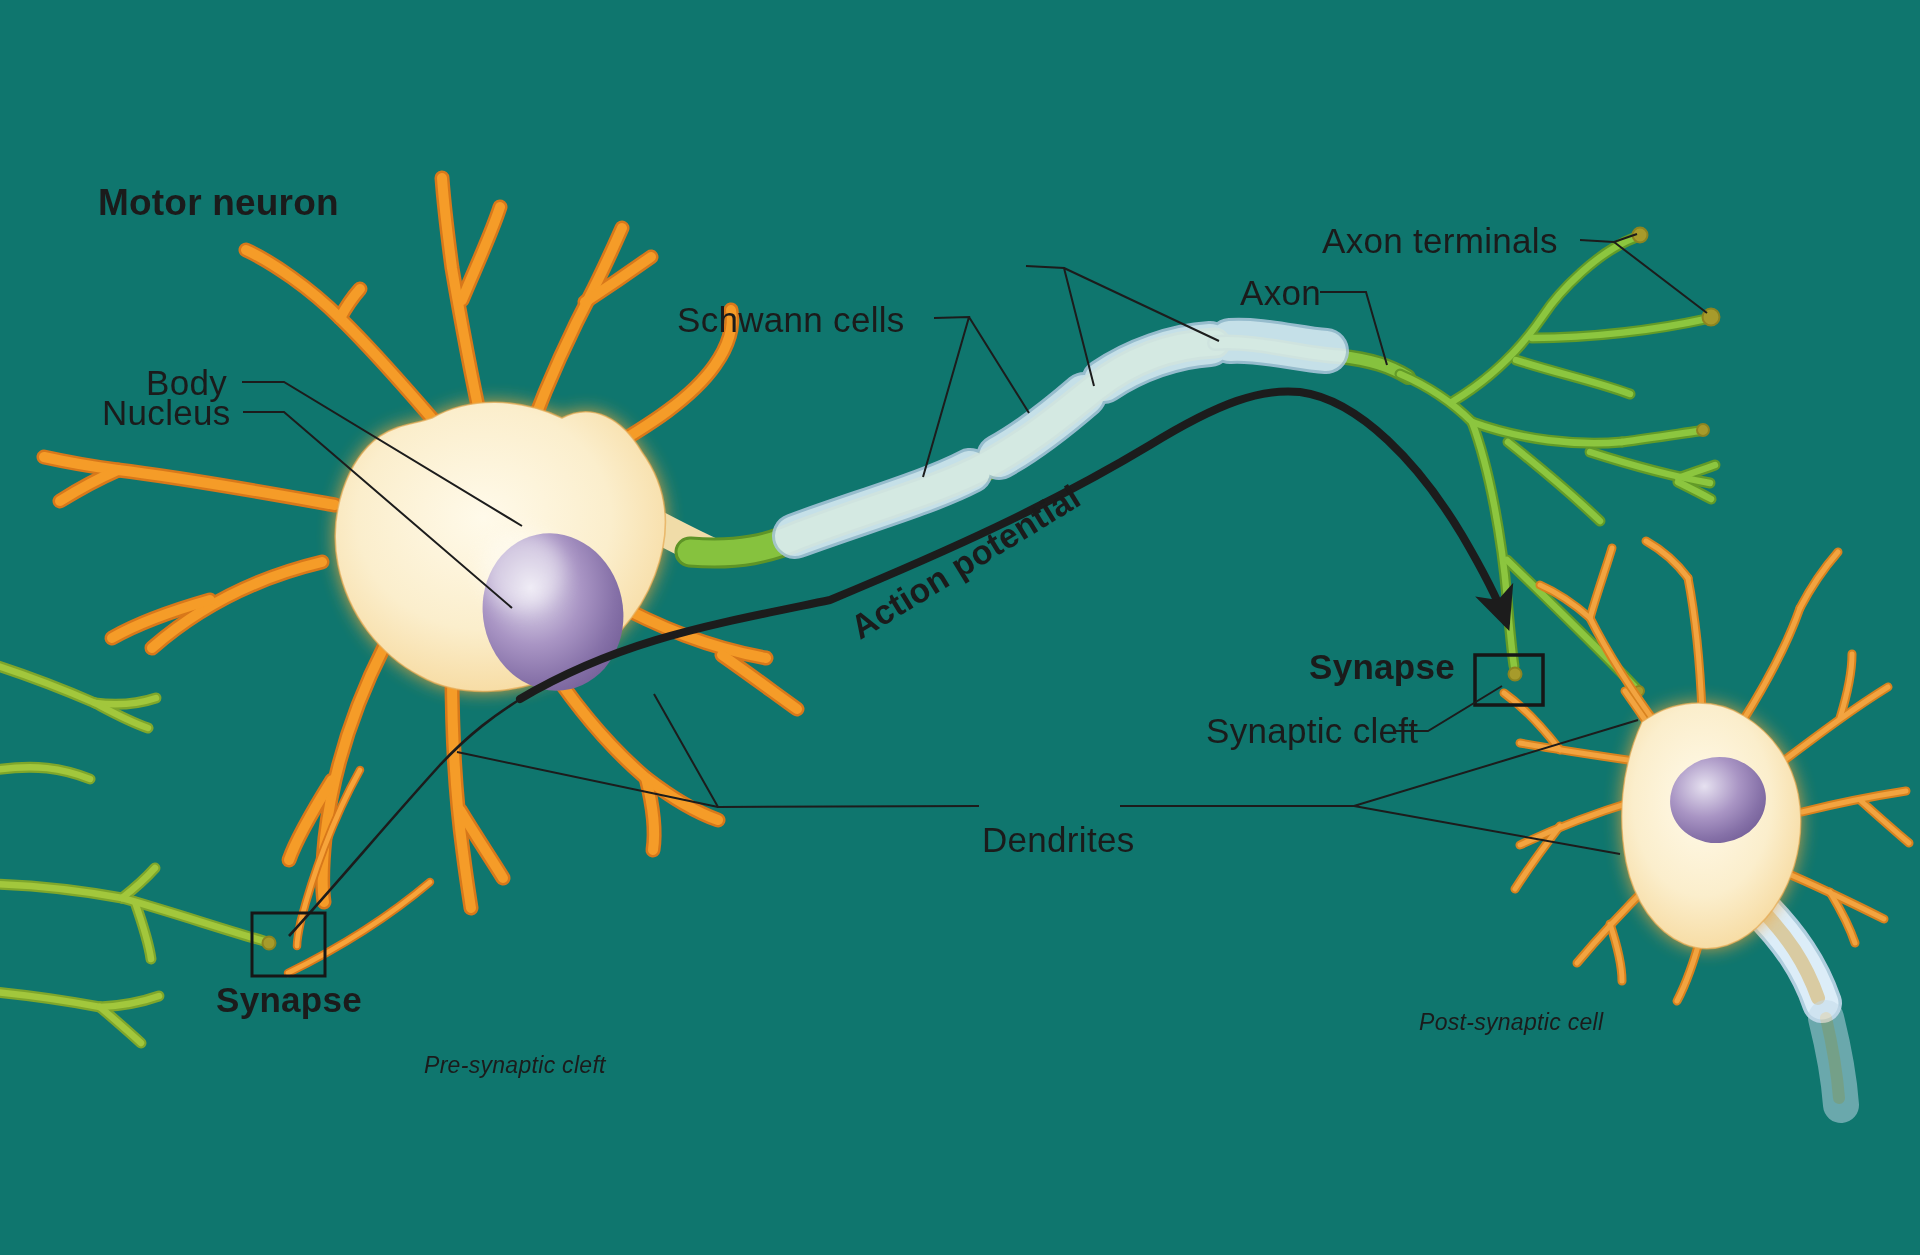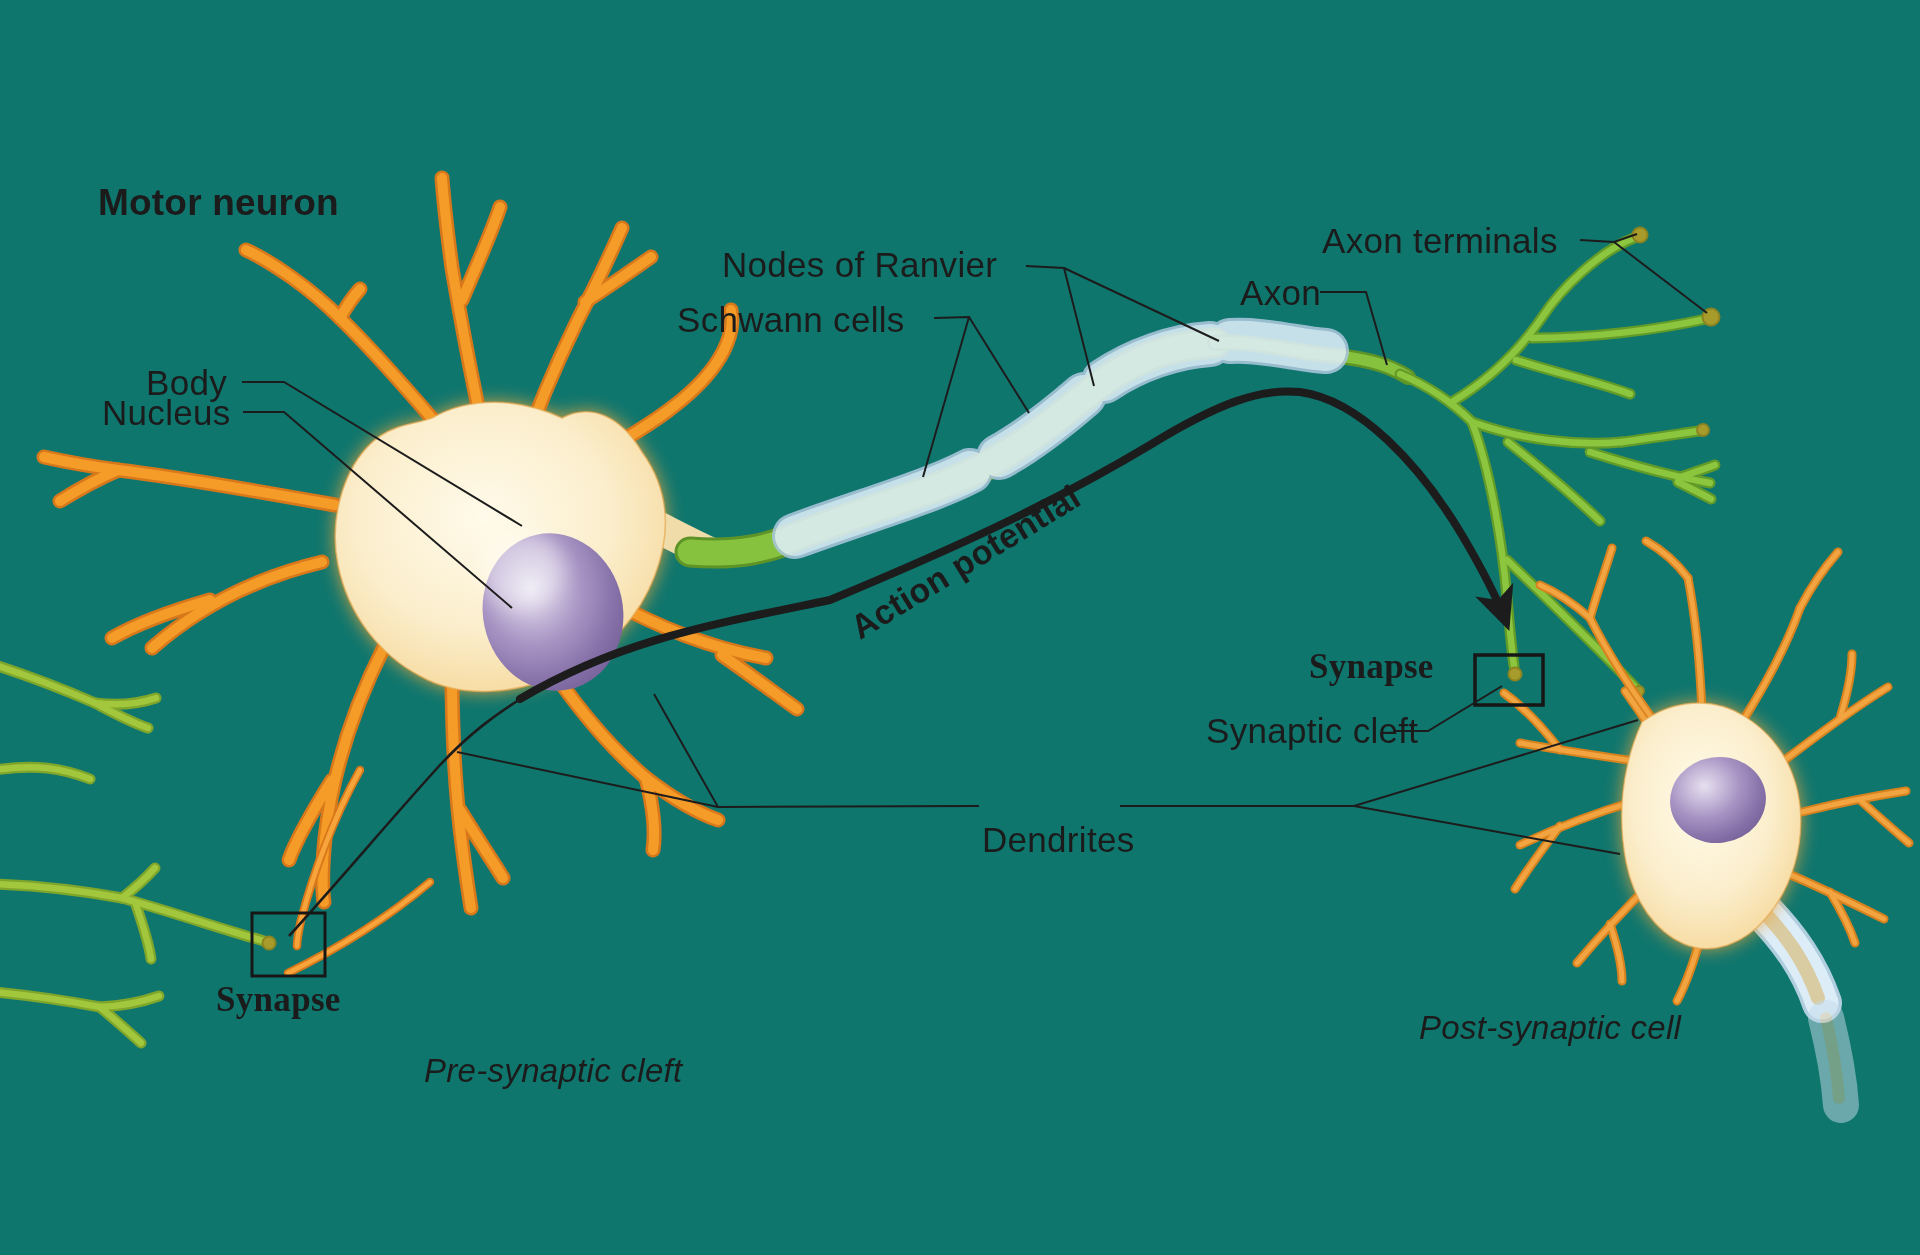--- a/index.html
+++ b/index.html
@@ -1,22 +1,22 @@
 <!DOCTYPE html>
 <html><head>
 <meta charset="utf-8">
 <style>
   html,body{margin:0;padding:0;background:#fff;}
   #stage{position:relative;width:1920px;height:1255px;overflow:hidden;background:#0f766e;
          font-family:"Liberation Sans","DejaVu Sans",sans-serif;}
   #art{position:absolute;left:0;top:0;}
   .lbl{position:absolute;white-space:nowrap;color:#1b1b1b;font-size:35px;line-height:1.1;
        letter-spacing:.3px;}
-  .b{font-weight:700;font-family:Liberation Serif, serif;}
-  .i{font-style:italic;font-size:33px;}
+  .b{font-weight:700;}
+  .i{font-style:italic;font-size:23px;}
   .title{font-weight:700;font-size:37px;letter-spacing:.2px;}
   .rot{transform:rotate(-31.5deg);transform-origin:0 50%;font-weight:700;font-size:34px;}
   
   .oTrunk{stroke:#D8781A;stroke-width:15;fill:none;stroke-linecap:round;stroke-linejoin:round;}
   .fTrunk{stroke:#F59C28;stroke-width:10;fill:none;stroke-linecap:round;stroke-linejoin:round;}
   .oTwig{stroke:#D8781A;stroke-width:8.5;fill:none;stroke-linecap:round;stroke-linejoin:round;}
   .fTwig{stroke:#F7A43A;stroke-width:4.8;fill:none;stroke-linecap:round;stroke-linejoin:round;}
   .oPost{stroke:#D8821E;stroke-width:9;fill:none;stroke-linecap:round;stroke-linejoin:round;}
   .fPost{stroke:#F2A440;stroke-width:5;fill:none;stroke-linecap:round;stroke-linejoin:round;}
   .oGreen{stroke:#7FA62B;stroke-width:11;fill:none;stroke-linecap:round;stroke-linejoin:round;}
@@ -220,21 +220,20 @@
     <path d="M1320,292 L1366,292 L1387,365"></path>
     <path d="M1580,240 L1614,242 L1637,234 M1614,242 L1707,313"></path>
     <path d="M1393,731 L1428,731 L1502,686"></path>
     <path d="M979,806 L718,807 L654,694 M718,807 L457,752"></path>
     <path d="M1120,806 L1354,806 L1638,720 M1354,806 L1620,854"></path>
   </g>
 </svg>
 
   <div class="lbl title" style="left:98px;top:183px">Motor neuron</div>
 
-  <div class="lbl" style="left:722px;top:246px">Nodes of Ranvier</div>
   <div class="lbl" style="left:677px;top:301px">Schwann cells</div>
   <div class="lbl" style="left:1322px;top:222px">Axon terminals</div>
   <div class="lbl" style="left:1240px;top:274px">Axon</div>
   <div class="lbl" style="left:146px;top:364px">Body</div>
   <div class="lbl" style="left:102px;top:394px">Nucleus</div>
   <div class="lbl rot" style="left:854px;top:612px">Action potential</div>
   <div class="lbl b" style="left:1309px;top:648px">Synapse</div>
   <div class="lbl" style="left:1206px;top:712px">Synaptic cleft</div>
   <div class="lbl" style="left:982px;top:821px">Dendrites</div>
   <div class="lbl b" style="left:216px;top:981px">Synapse</div>

